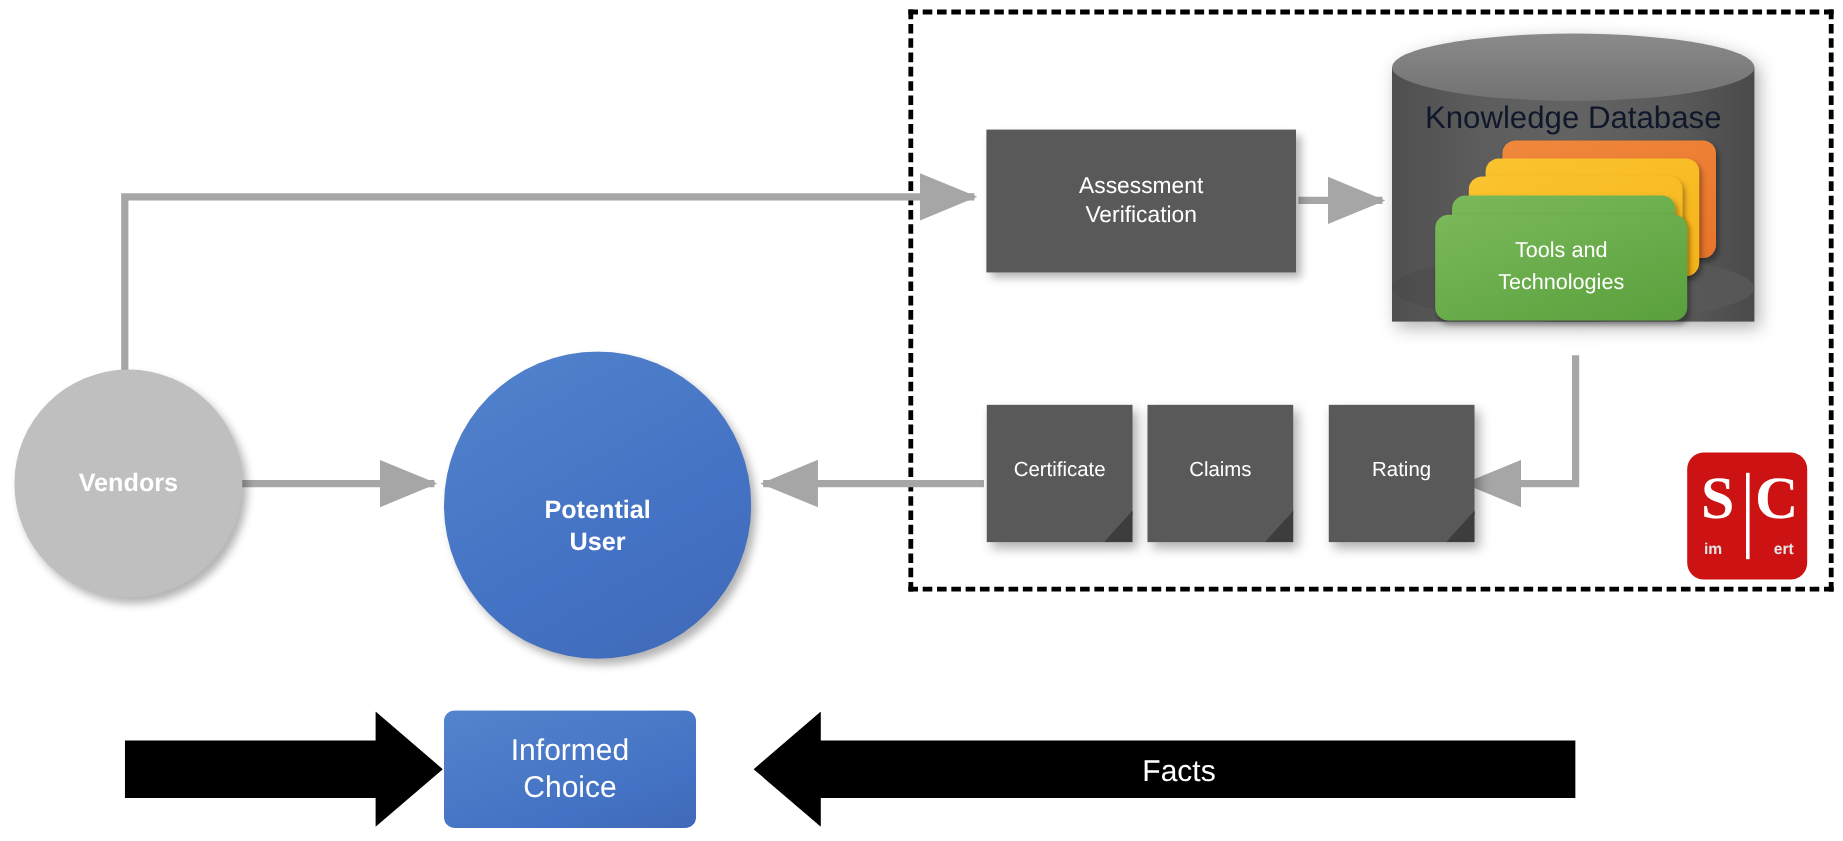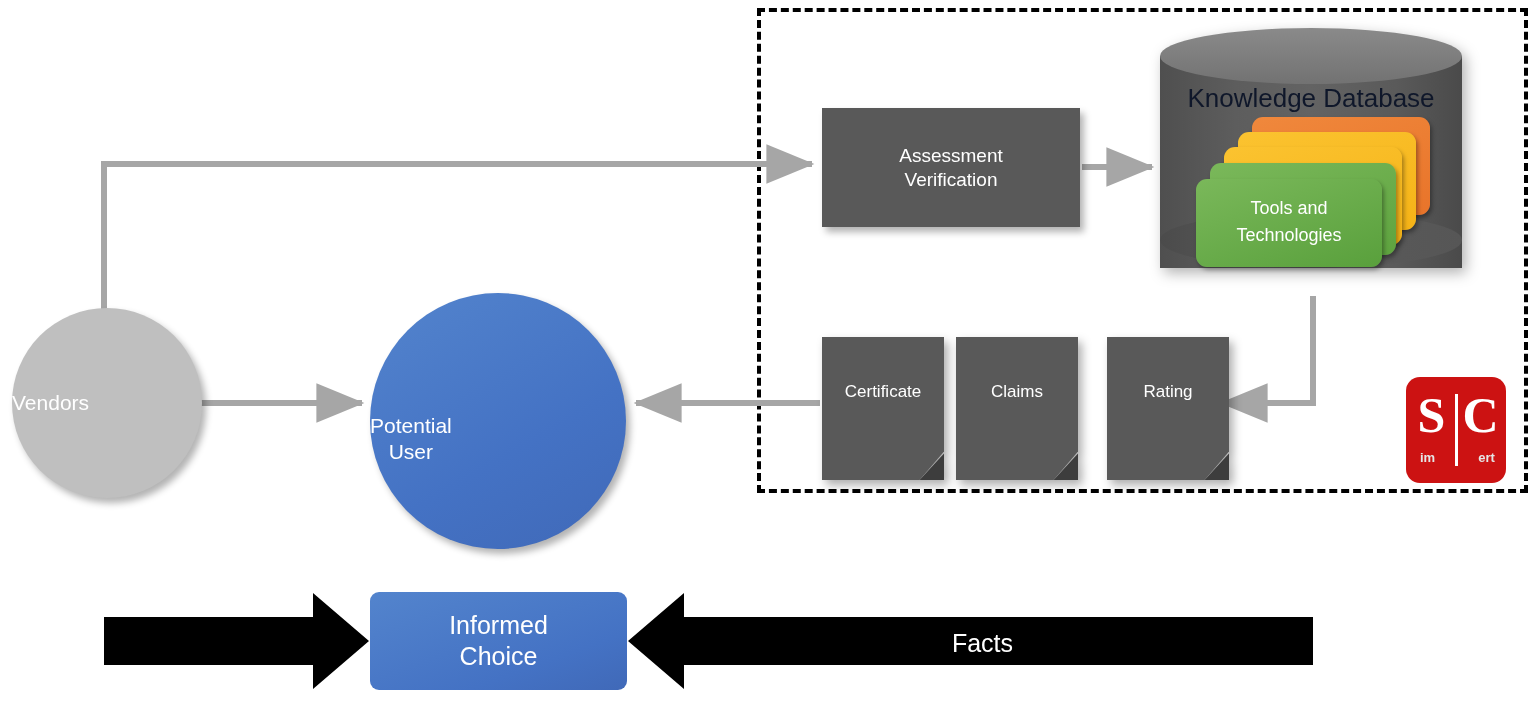--- a/index.html
+++ b/index.html
@@ -38,22 +38,23 @@
     line-height: 1.25;
     white-space: pre-line;
   }
 
   
   .circle {
     position: absolute;
     border-radius: 50%;
     display: flex;
     align-items: center;
-    justify-content: flex-start;
+    justify-content: center;
     box-shadow: 4px 5px 7px rgba(0,0,0,0.30);
+    font-weight: bold;
   }
   .circle-vendors {
     left: 12px; top: 308px;
     width: 190px; height: 190px;
     background: #bfbfbf;
   }
   .circle-vendors .shape-label { font-size: 21px; }
   .circle-user {
     left: 370px; top: 293px;
     width: 256px; height: 256px;
@@ -72,21 +73,21 @@
     align-items: center;
     justify-content: center;
     box-shadow: 4px 5px 7px rgba(0,0,0,0.30);
   }
   .proc-box .shape-label { font-size: 19px; }
 
   
   .doc {
     position: absolute;
     top: 337px;
-    width: 122px; height: 143px;
+    width: 122px; height: 115px;
     filter: drop-shadow(4px 5px 5px rgba(0,0,0,0.32));
   }
   .doc .doc-body {
     position: absolute;
     inset: 0;
     background: #595959;
     clip-path: polygon(0 0, 100% 0, 100% 80%, 80% 100%, 0 100%);
   }
   .doc .doc-fold {
     position: absolute;
@@ -147,21 +148,21 @@
   }
   .stack-card {
     position: absolute;
     border-radius: 11px;
     box-shadow: 2px 3px 4px rgba(0,0,0,0.35);
   }
   .card-1 { left: 56px; top: 0px;  width: 178px; height: 98px;  background: linear-gradient(160deg,#f0883c 0%, #e8742a 100%); }
   .card-2 { left: 42px; top: 15px; width: 178px; height: 98px;  background: linear-gradient(160deg,#fbc330 0%, #f5b317 100%); }
   .card-3 { left: 28px; top: 30px; width: 178px; height: 98px;  background: linear-gradient(160deg,#fbc330 0%, #f5b317 100%); }
   .card-4 { left: 14px; top: 46px; width: 186px; height: 92px;  background: linear-gradient(160deg,#7ab85a 0%, #5ea33f 100%); }
-  .card-5 { left: 0px;  top: 62px; width: 186px; height: 88px;  background: linear-gradient(160deg,#7ab85a 0%, #59a03c 100%); }
+  .card-5 { left: 0px;  top: 62px; width: 210px; height: 88px;  background: linear-gradient(160deg,#7ab85a 0%, #59a03c 100%); }
   .card-5 .shape-label {
     position: absolute;
     left: 0; right: 0; top: 16px;
     font-size: 18px;
     line-height: 1.5;
   }
 
   
   .logo-badge {
     position: absolute;
@@ -239,21 +240,21 @@
     font-size: 25px;
     top: 629px;
     text-align: center;
   }
   .label-claims { left: 120px; width: 215px; }
   .label-facts  { left: 690px; width: 585px; }
 
   .informed-box {
     position: absolute;
     left: 370px; top: 592px;
-    width: 257px; height: 98px;
+    width: 210px; height: 98px;
     background: #4a7bc8;
     background-image: linear-gradient(160deg,#5384cd 0%, #4472c4 70%, #4069b8 100%);
     border-radius: 9px;
     display: flex;
     align-items: center;
     justify-content: center;
   }
   .informed-box .shape-label { font-size: 25px; }
 </style>
 </head>

